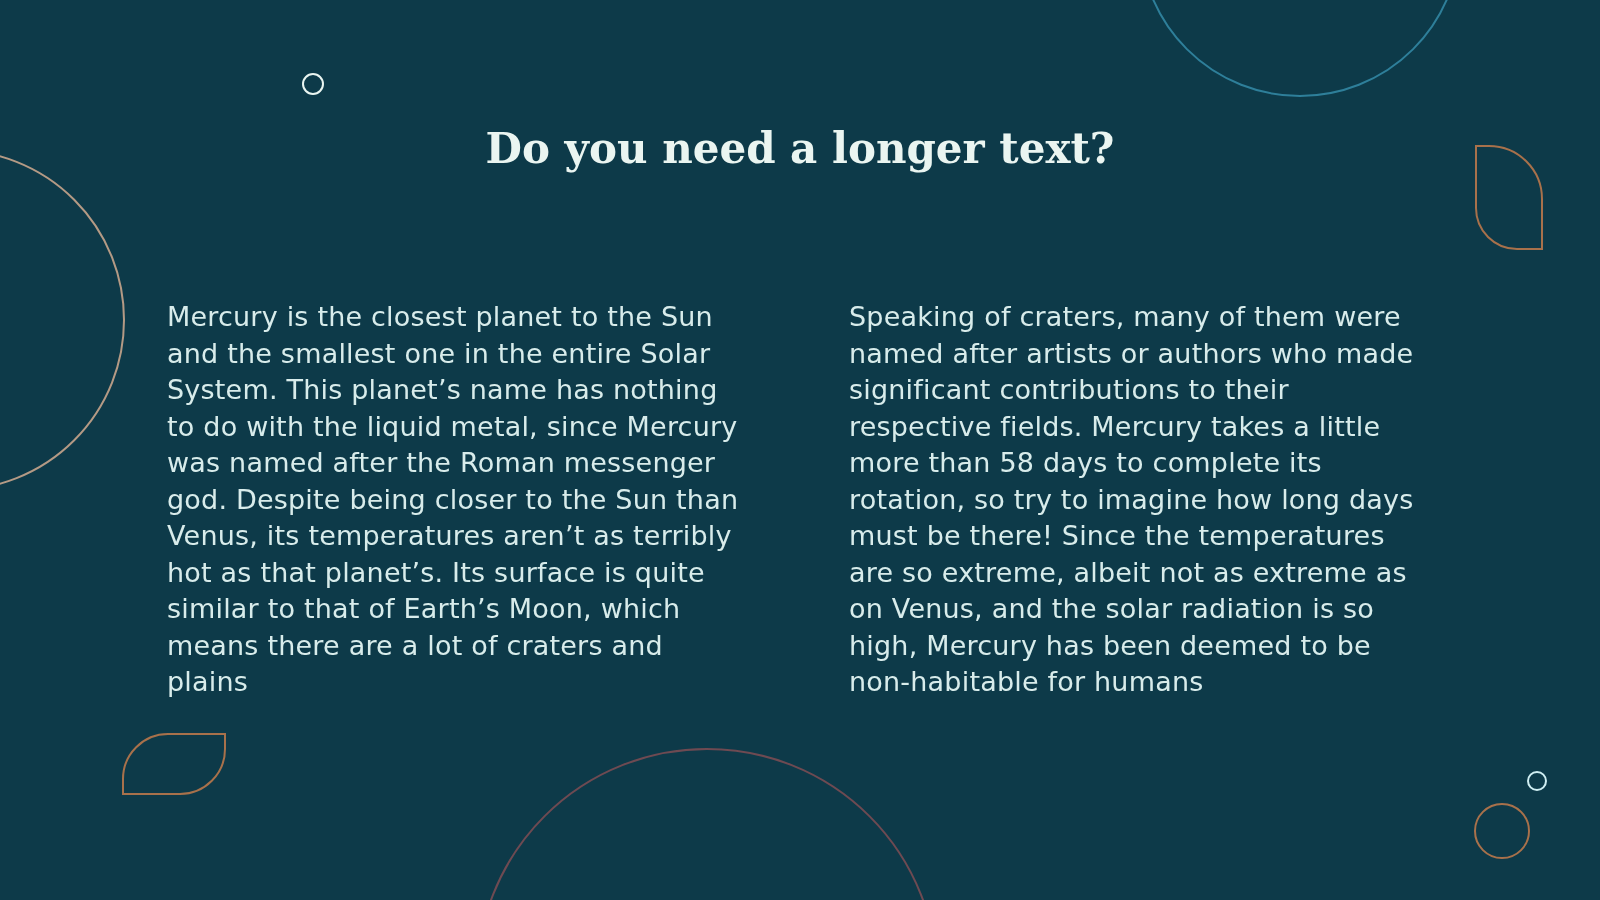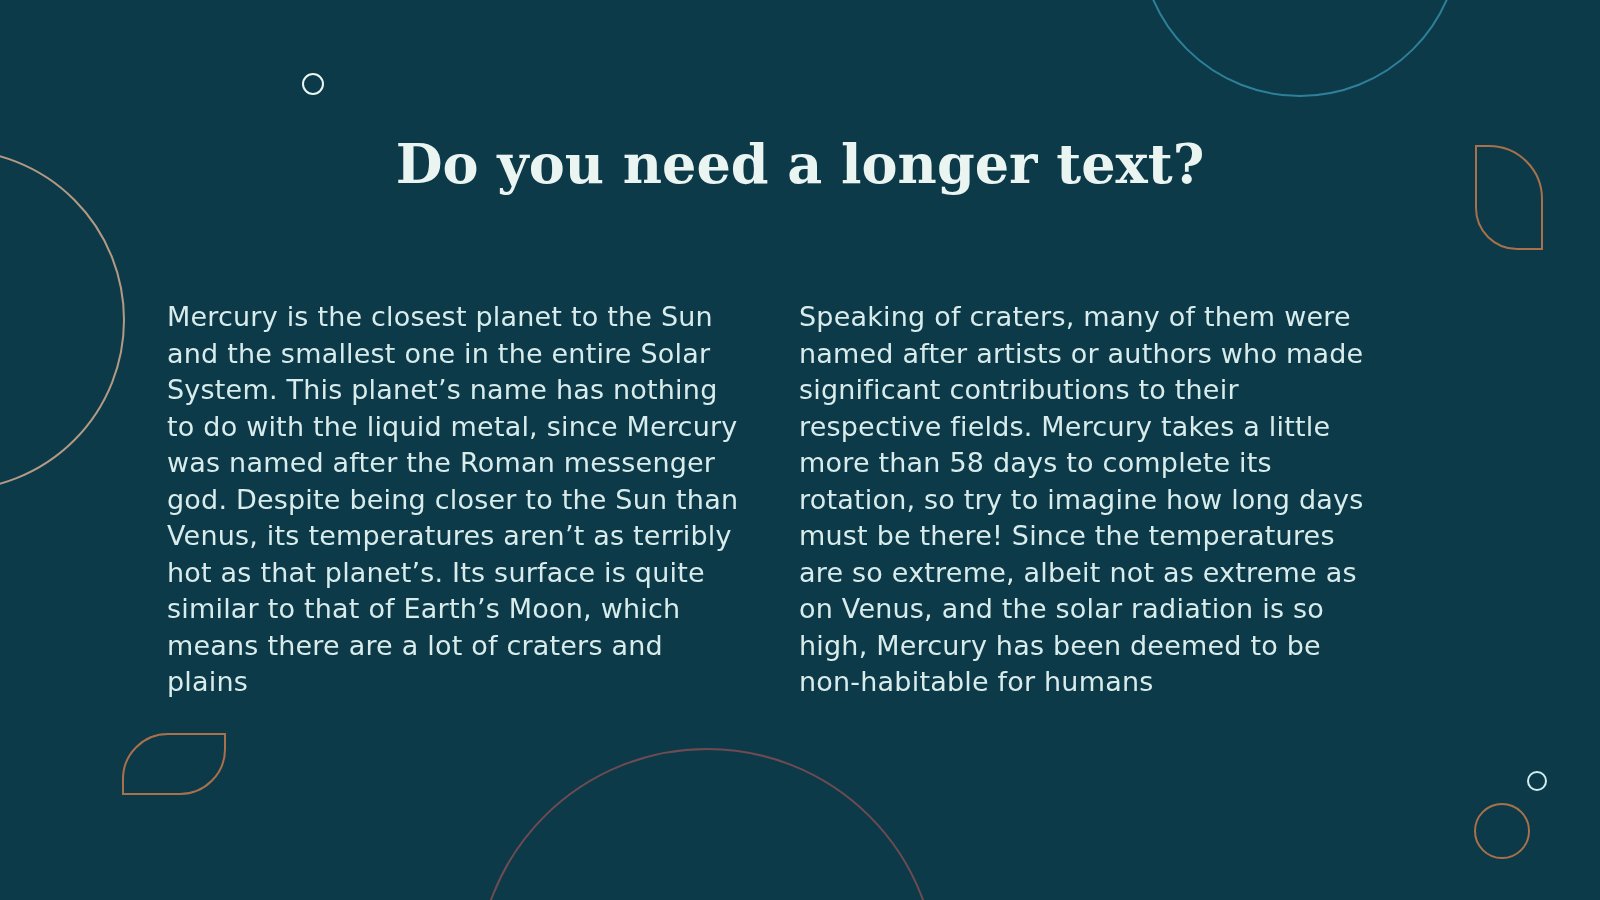--- a/index.html
+++ b/index.html
@@ -15,30 +15,30 @@
     font-family: "DejaVu Sans", "Liberation Sans", sans-serif;
   }
   .title {
     position: absolute;
     top: 96px;
     left: 0;
     width: 100%;
     text-align: center;
     font-family: "DejaVu Serif", "Liberation Serif", serif;
     font-weight: bold;
-    font-size: 54px;
+    font-size: 42px;
     letter-spacing: 0px;
     color: var(--title, #eaf5f1);
   }
   .columns {
     position: absolute;
     top: 272px;
     left: 167px;
     display: flex;
-    gap: 54px;
+    gap: 104px;
   }
   .col {
     width: 578px;
     font-size: 27px;
     line-height: 36.5px;
     letter-spacing: 0.2px;
     color: var(--body, #d8eceb);
     font-weight: normal;
   }
   

